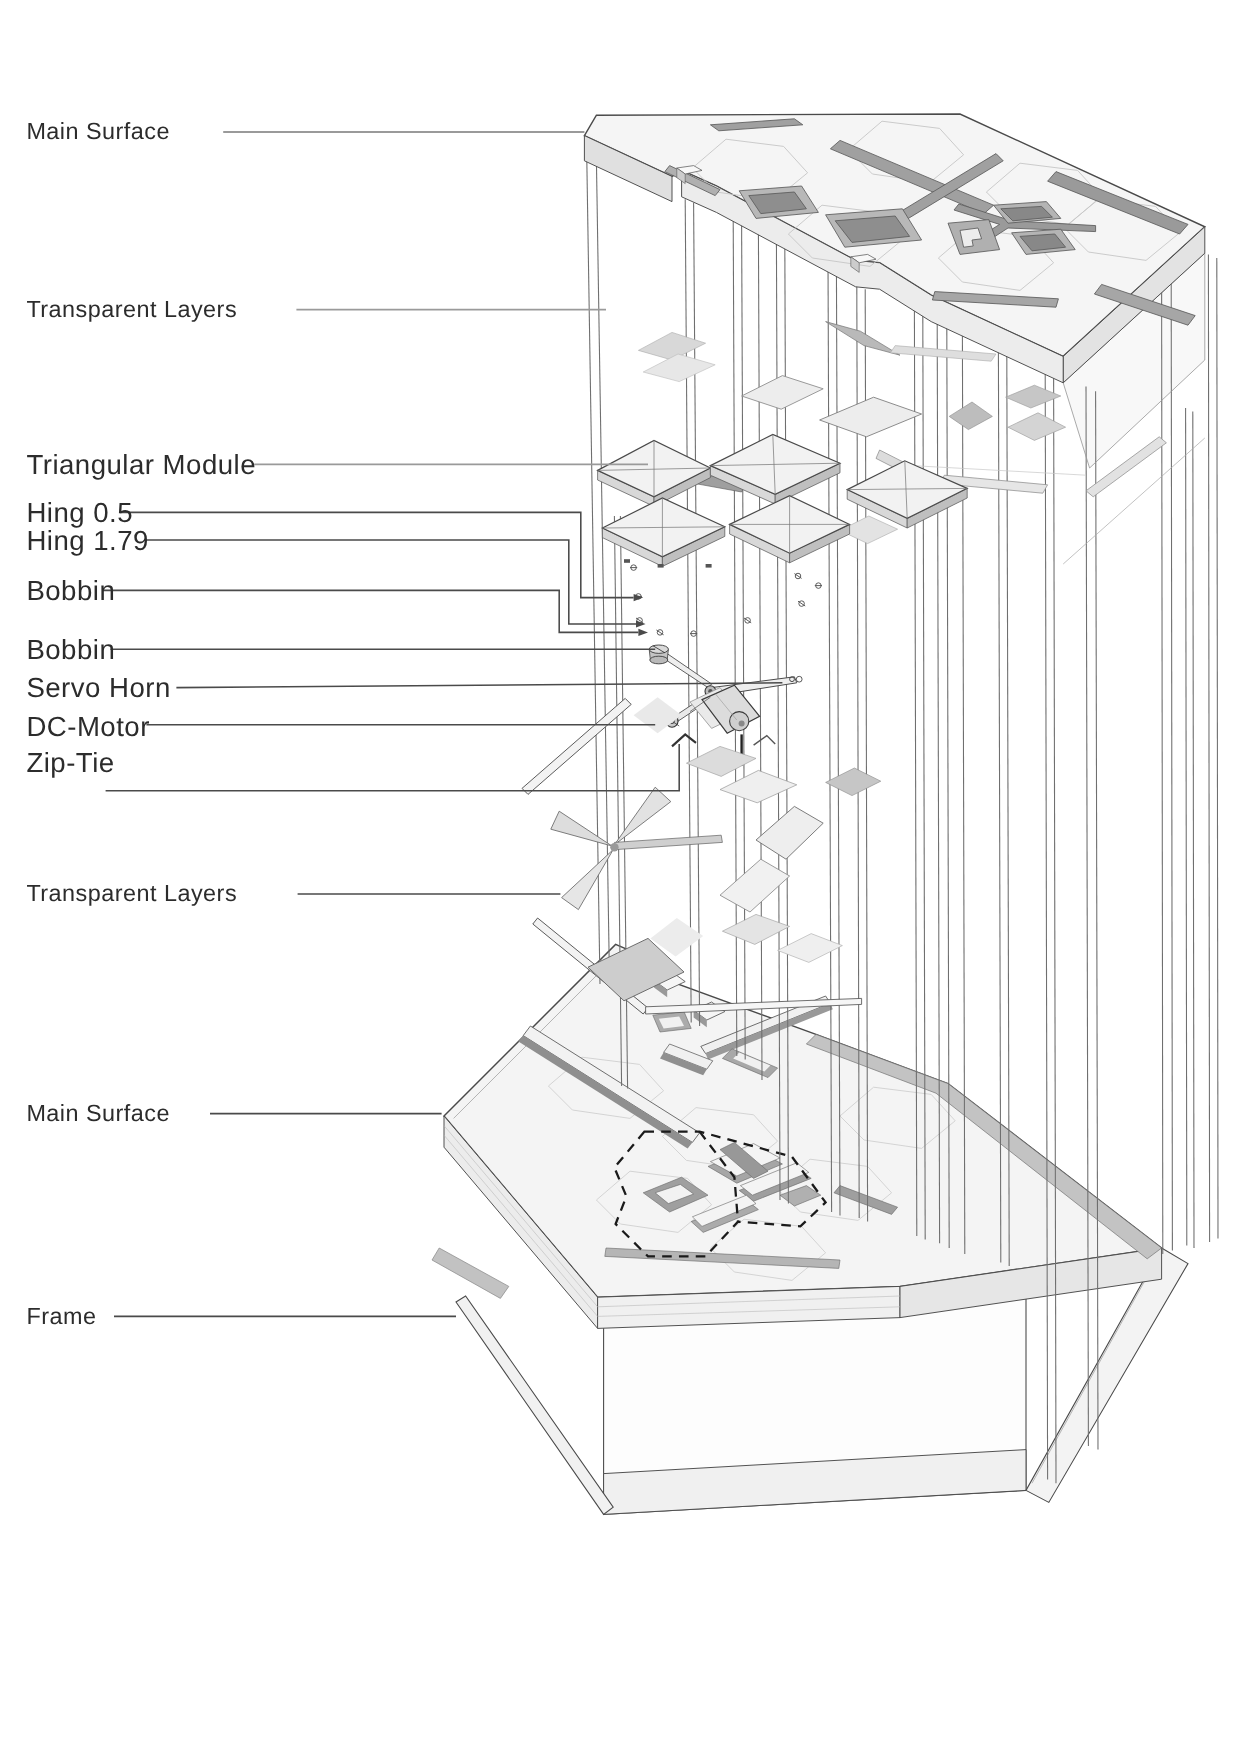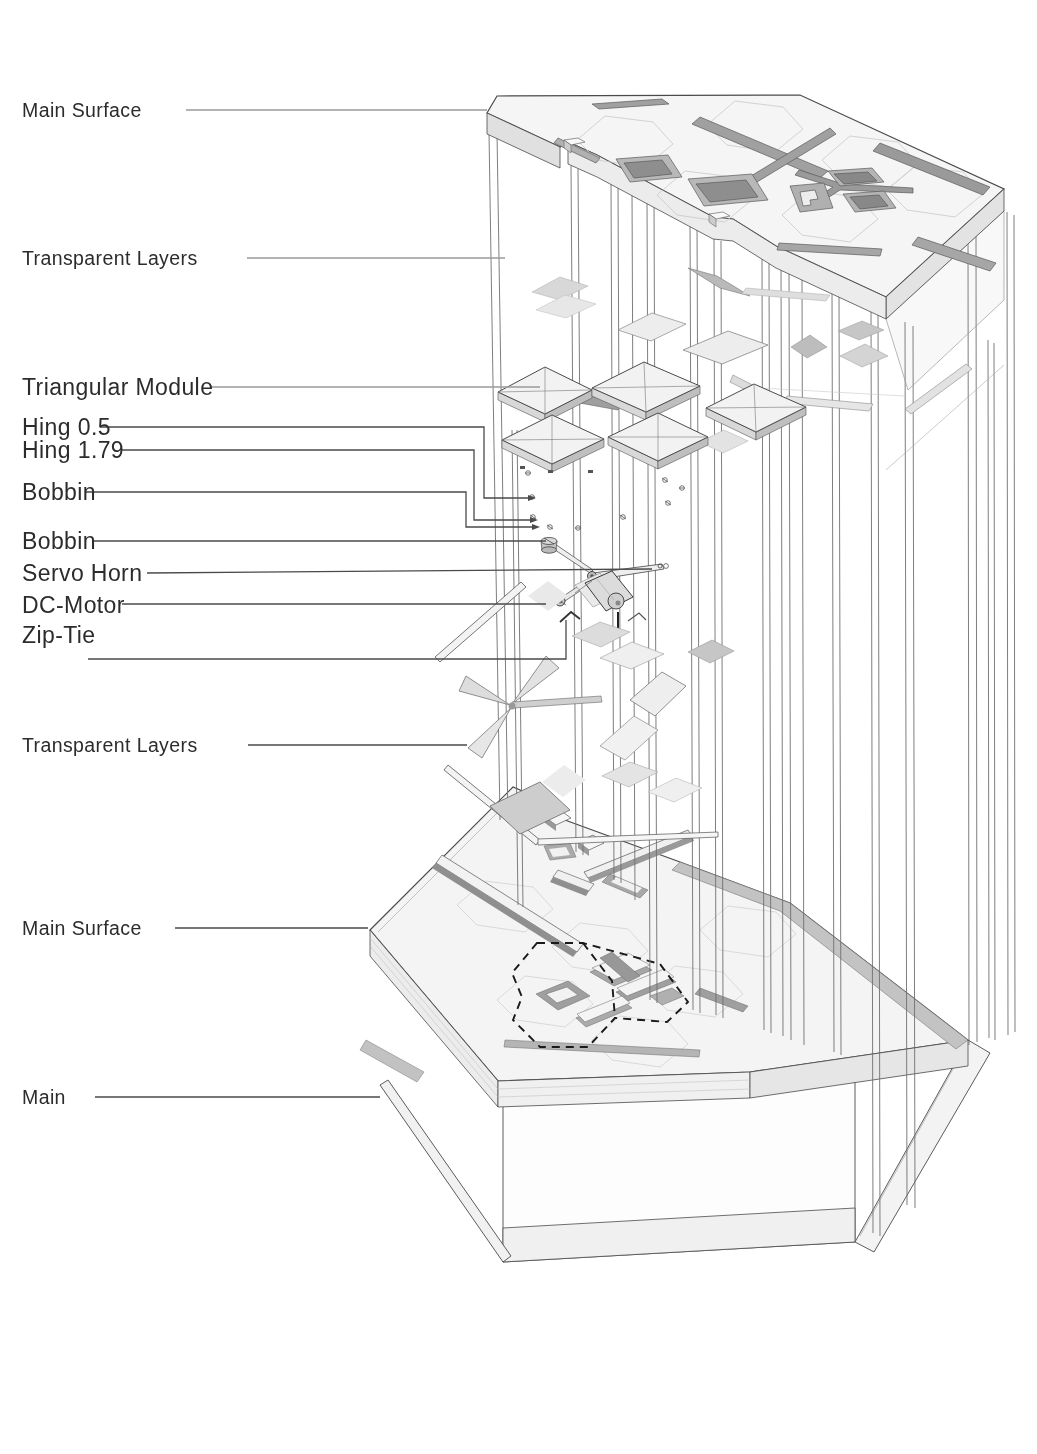--- a/index.html
+++ b/index.html
@@ -339,14 +339,14 @@
   <div class="lbl sm" style="top:374px">Triangular Module</div>
   <div class="lbl sm" style="top:414px">Hing 0.5</div>
   <div class="lbl sm" style="top:437px">Hing 1.79</div>
   <div class="lbl sm" style="top:479px">Bobbin</div>
   <div class="lbl sm" style="top:528px">Bobbin</div>
   <div class="lbl sm" style="top:560px">Servo Horn</div>
   <div class="lbl sm" style="top:592px">DC-Motor</div>
   <div class="lbl sm" style="top:622px">Zip-Tie</div>
   <div class="lbl" style="top:732px">Transparent Layers</div>
   <div class="lbl" style="top:915px">Main Surface</div>
-  <div class="lbl" style="top:1084px">Main</div>
+  <div class="lbl" style="top:1084px">Frame</div>
 </div>
 
 </body></html>

